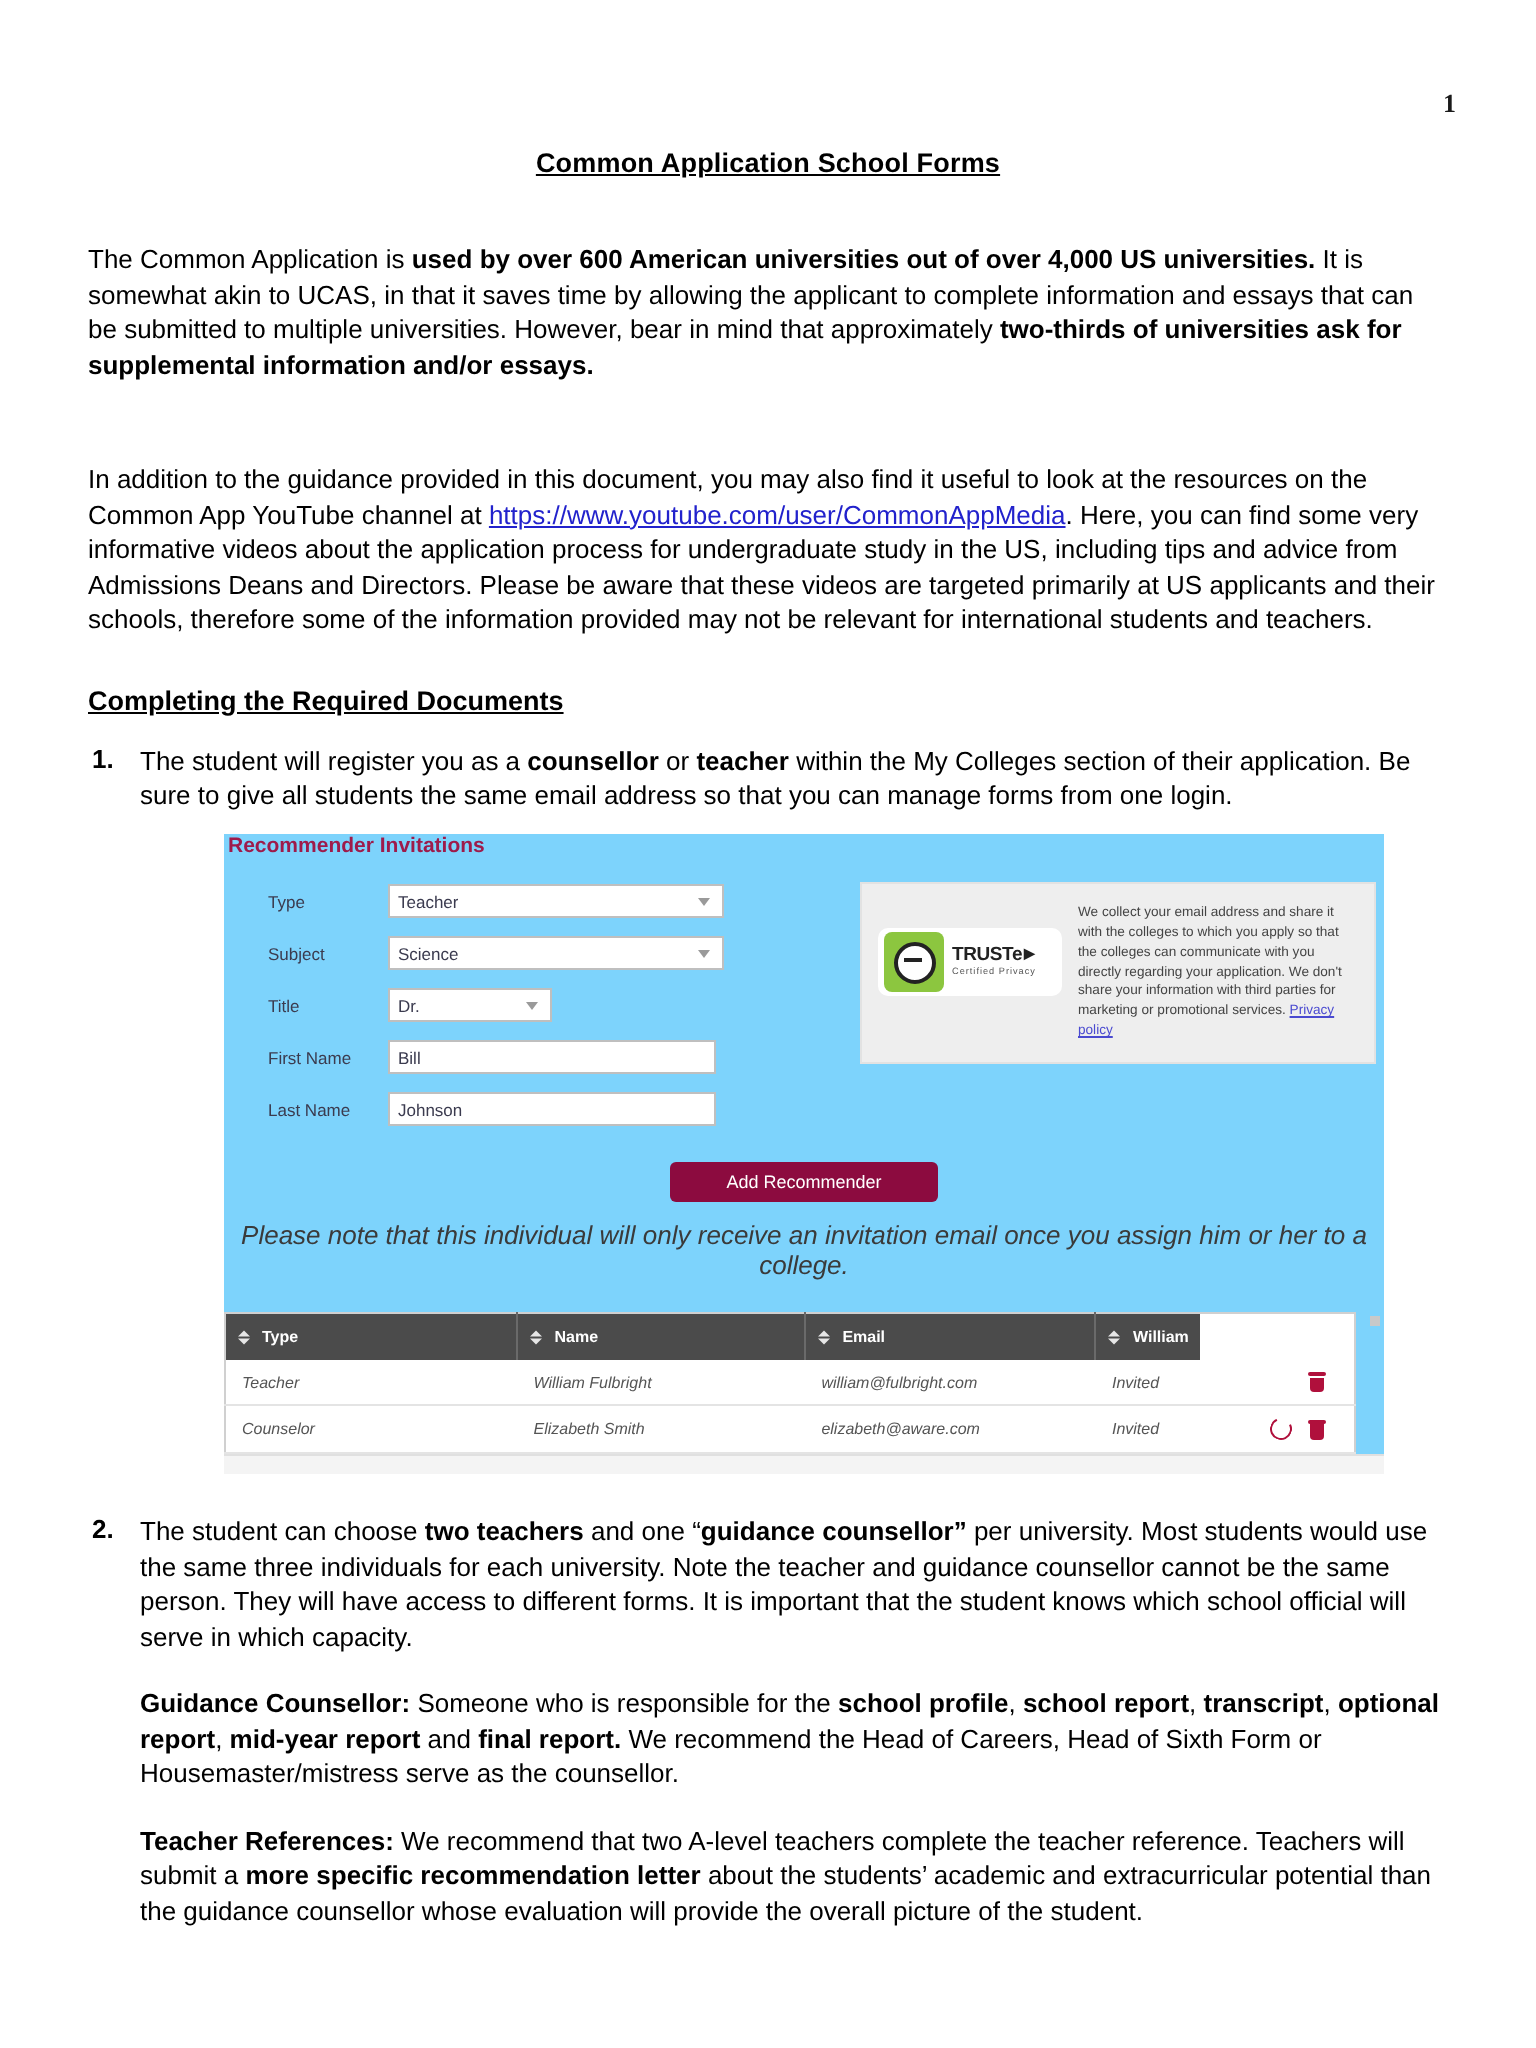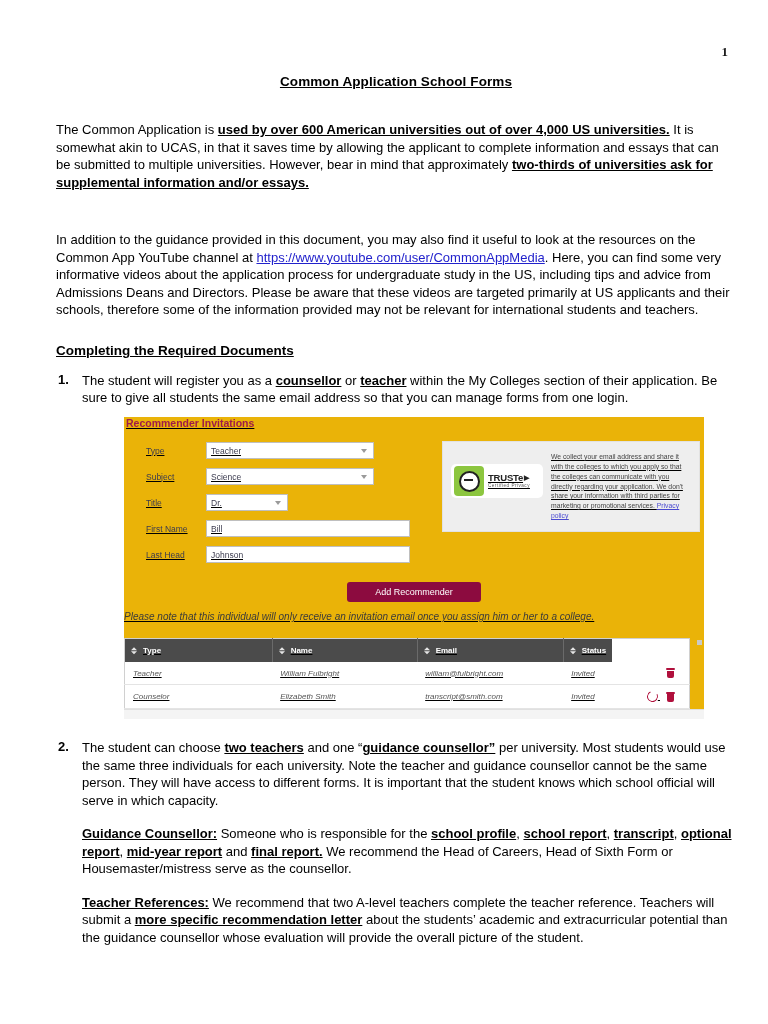--- a/index.html
+++ b/index.html
@@ -26,21 +26,21 @@
     position: absolute;
     top: 44px;
     right: 40px;
     font-family: "Liberation Serif", serif;
     font-size: 13px;
     font-weight: bold;
     color: #1a1a1a;
   }
   .content {
     position: absolute;
-    left: 56px;
+    left: 44px;
     top: 74px;
     width: 680px;
   }
   .doc-title {
     text-align: center;
     font-size: 13.5px;
     font-weight: bold;
     text-decoration: underline;
     margin: 0 0 32px 0;
     letter-spacing: 0.1px;
@@ -57,21 +57,21 @@
     text-decoration: underline;
     margin: 24px 0 14px 0;
   }
   p.body {
     font-size: 13px;
     line-height: 1.35;
     margin: 0 0 18px 0;
     text-align: left;
   }
   .spacer-lg { height: 22px; }
-  b, strong { font-weight: bold; text-decoration: underline; }
+  b, strong { font-weight: bold; }
   a.link {
     color: #2222cc;
     text-decoration: underline;
   }
 
   
   .num-item {
     display: flex;
     margin: 0 0 4px 0;
   }
@@ -92,23 +92,22 @@
     margin-left: 26px;
     font-size: 13px;
     line-height: 1.35;
   }
   .indent-block p { margin: 0 0 16px 0; }
 
   
   .screenshot {
     margin: 10px 0 0 68px;
     width: 580px;
-    background: #eab308;
+    background: #7dd3fc;
     font-family: "Liberation Sans", sans-serif;
-    text-decoration: underline;
   }
   .ss-title {
     color: #9e1b4b;
     font-size: 10.5px;
     font-weight: bold;
     margin: 0 0 12px 2px;
   }
   .ss-upper {
     display: flex;
     align-items: flex-start;
@@ -138,21 +137,21 @@
     font-size: 8.5px;
     color: #3b3b4f;
     display: flex;
     align-items: center;
     padding: 0 4px;
     box-sizing: border-box;
     position: relative;
   }
   .field.select { width: 168px; justify-content: space-between; }
   .field.select.narrow { width: 82px; }
-  .field.text { width: 204px; }
+  .field.text { width: 164px; }
   .caret {
     width: 0; height: 0;
     border-left: 3.5px solid transparent;
     border-right: 3.5px solid transparent;
     border-top: 4px solid #9a9a9a;
     margin-right: 2px;
   }
   .field-value { white-space: nowrap; overflow: hidden; }
   .misspelled {
     border-bottom: 1.5px dotted #d03030;
@@ -260,22 +259,22 @@
     background: #8c0b3f;
     color: #ffffff;
     font-size: 9px;
     padding: 5px 28px;
     border: none;
     border-radius: 3px;
     font-family: "Liberation Sans", sans-serif;
     cursor: pointer;
   }
   .note {
-    text-align: left;
-    font-size: 10px;
+    text-align: center;
+    font-size: 13px;
     font-style: italic;
     color: #3a3a3a;
     margin-top: 9px;
   }
 
   
   .rec-table {
     margin-top: 16px;
     width: 566px;
     border-collapse: collapse;
@@ -434,21 +433,21 @@
           </div>
 
           <div class="form-row">
             <div class="form-label">First Name</div>
             <div class="field text">
               <span class="field-value">Bill</span>
             </div>
           </div>
 
           <div class="form-row">
-            <div class="form-label">Last Head</div>
+            <div class="form-label">Last Name</div>
             <div class="field text">
               <span class="field-value">Johnson</span>
             </div>
           </div>
 
 
         </div>
 
         <div class="truste-panel">
           <div class="truste-badge">
@@ -494,38 +493,38 @@
                     <span class="sort-up"></span>
                     <span class="sort-down"></span>
                   </span>
                 <span>Email</span>
               </th>
               <th class="plain">
                 <span class="sort-arrows">
                     <span class="sort-up"></span>
                     <span class="sort-down"></span>
                   </span>
-                <span>Status</span>
+                <span>William</span>
               </th>
             </tr>
           </thead>
           <tbody>
             <tr>
               <td>Teacher</td>
               <td>William Fulbright</td>
               <td>william@fulbright.com</td>
               <td>Invited</td>
               <td class="actions">
                 <span class="icon-btn trash"><span class="trash-lid"></span><span class="trash-can"></span></span>
               </td>
             </tr>
             <tr>
               <td>Counselor</td>
               <td>Elizabeth Smith</td>
-              <td>transcript@smith.com</td>
+              <td>elizabeth@aware.com</td>
               <td>Invited</td>
               <td class="actions">
                 <span class="icon-btn resend"></span>
                 <span class="icon-btn trash"><span class="trash-lid"></span><span class="trash-can"></span></span>
               </td>
             </tr>
           </tbody>
         </table>
         <div class="scroll-nub"></div>
         <div class="tbl-foot"></div>

